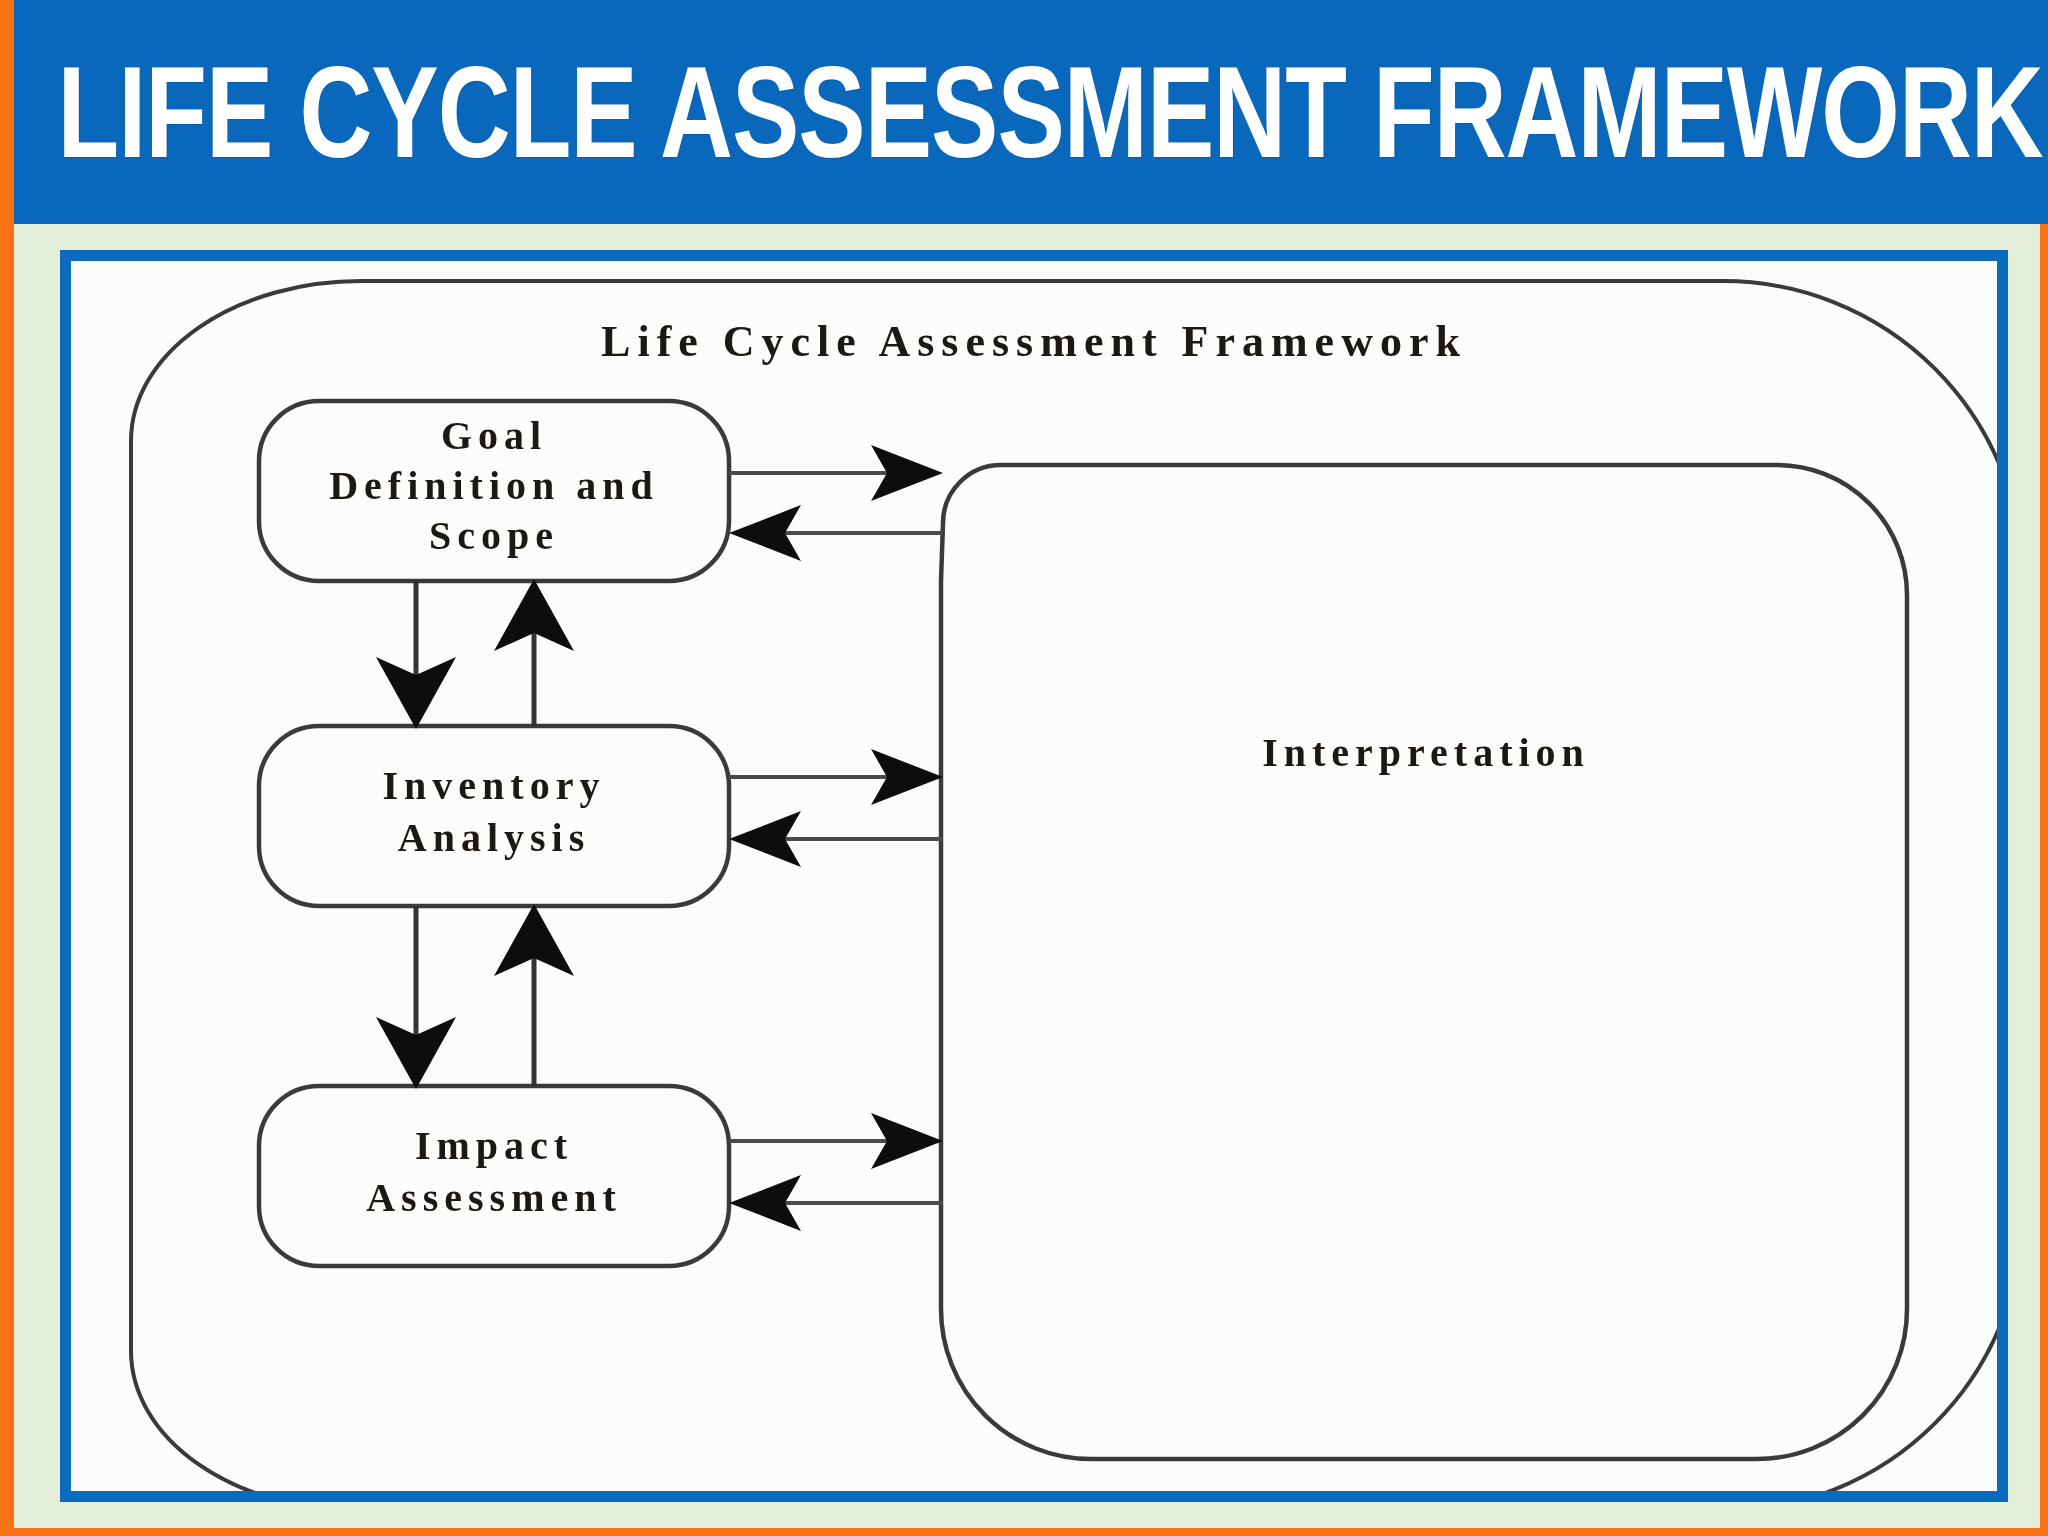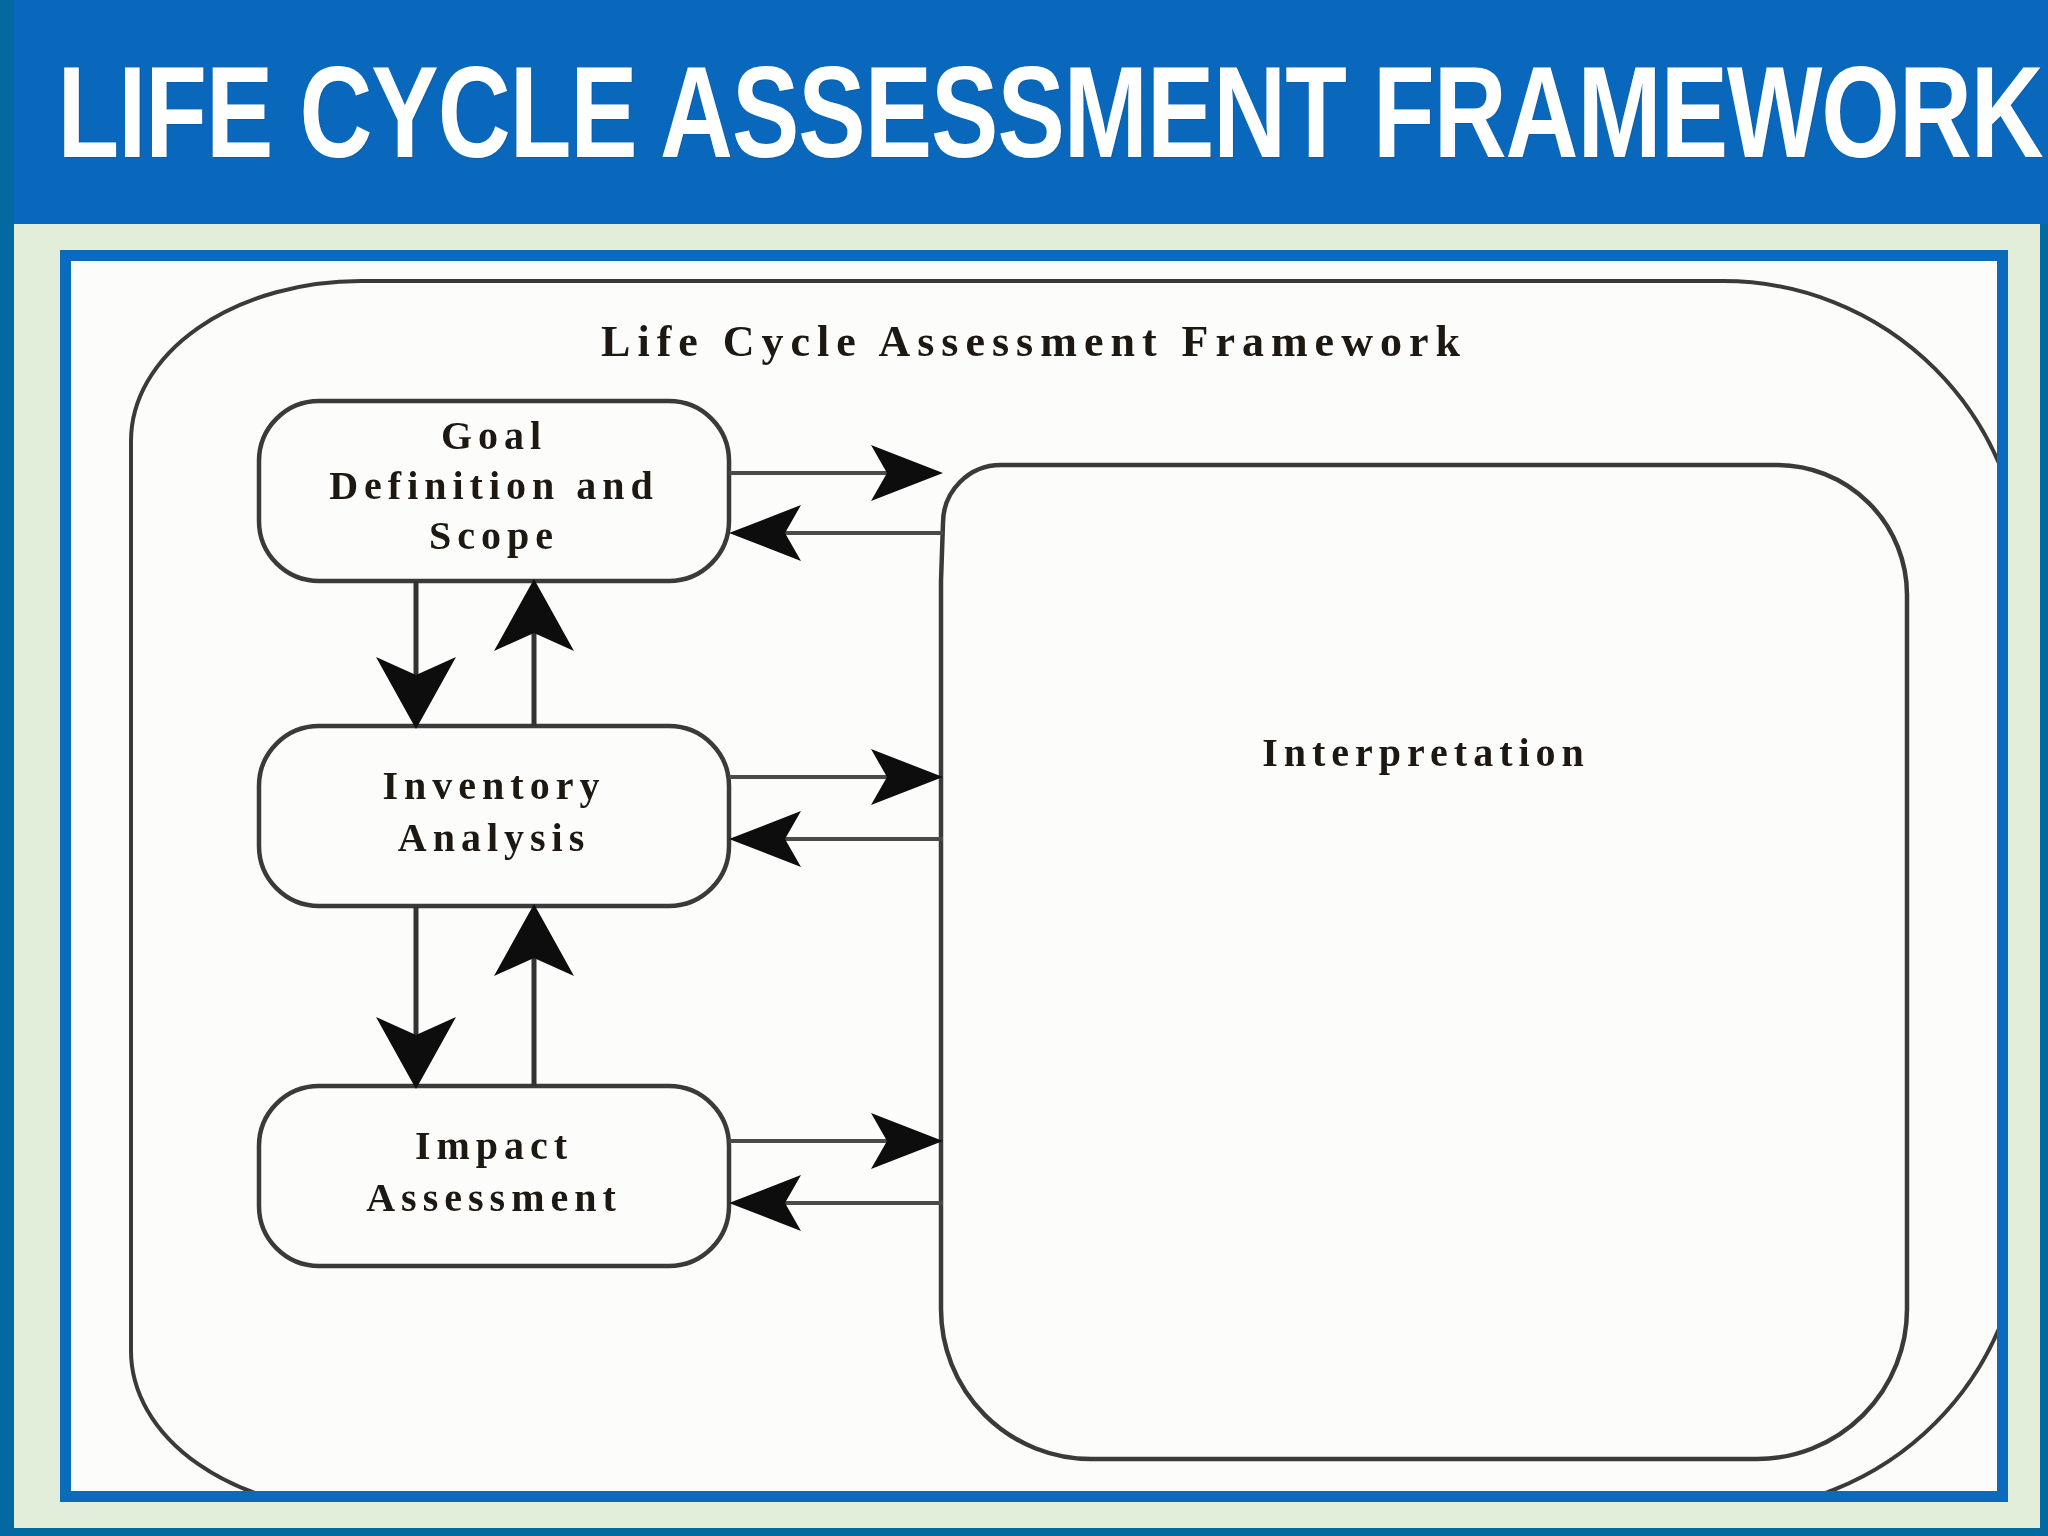--- a/index.html
+++ b/index.html
@@ -14,21 +14,21 @@
     font-family: "Liberation Sans", sans-serif;
     overflow: hidden;
   }
 
   
   #slide {
     position: relative;
     width: 2048px;
     height: 1536px;
     box-sizing: border-box;
-    background: #0369a1;       
+    background: #f97316;       
     overflow: hidden;
   }
 
   
   #title-banner {
     position: absolute;
     left: 14px;
     top: 0px;
     width: 2034px;
     height: 224px;

